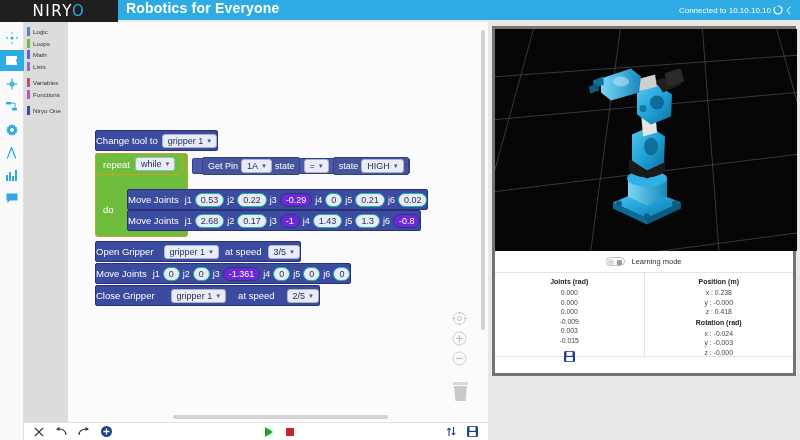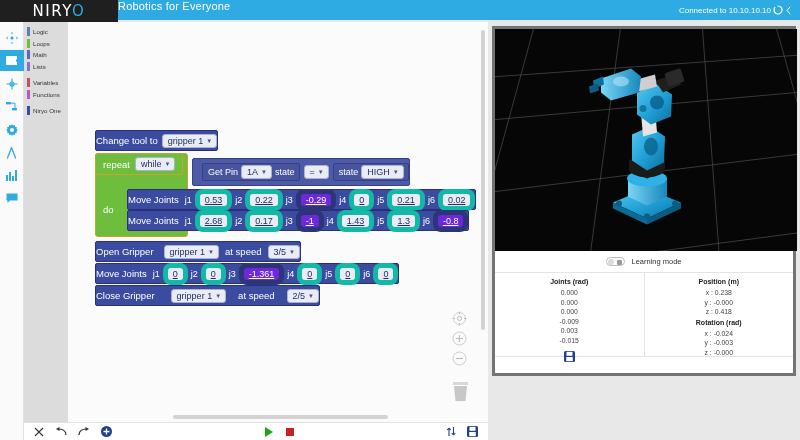--- a/index.html
+++ b/index.html
@@ -18,22 +18,22 @@
   .logo-blk {
     width: 118px; height: 22px; background: #1f1f1f;
     display: flex; align-items: center; justify-content: center;
   }
   .logo-txt {
     color: #ffffff; font-size: 15px; letter-spacing: 1.5px;
     font-weight: 400; font-family: "DejaVu Sans", sans-serif;
   }
   .logo-txt .dim { color: #2eabe2; }
   .tagline {
-    color: #ffffff; font-size: 11px; 
-    font-weight: normal; letter-spacing: .2px;
+    color: #ffffff; font-size: 14px; margin-left: 8px;
+    font-weight: bold; letter-spacing: .2px;
   }
   .topbar-right {
     margin-left: auto; display: flex; align-items: center;
     gap: 2px; padding-right: 8px;
   }
   .conn-txt { color: #ffffff; font-size: 8px; }
   .spin-ico, .chev-ico { display: flex; align-items: center; }
 
   
   .rail {
@@ -93,21 +93,21 @@
   .dd {
     background: #e9ecf5; color: #1c2a5e; border-radius: 3px;
     padding: 1px 4px 1px 5px; font-size: 9px;
     display: inline-flex; align-items: center; gap: 3px;
     border: 1px solid #aab2cc;
   }
   .dd .car { font-size: 6px; color: #4a5480; }
   .dd-plain { background: #edeff6; border: 1px solid #b6bdd2; }
   .num {
     background: #e9ecf5; color: #1c2a5e; border-radius: 8px;
-    padding: 1px 5px; font-size: 9px; border: 5px solid #14b8a6; text-decoration: underline;
+    padding: 1px 5px; font-size: 9px; border: 1px solid #14b8a6;
   }
   .num.neg { background: #6d28d9; color: #ffffff; border-color: #2c3578; }
   .jlbl { font-size: 9px; color: #ffffff; }
 
   
   .repeat-wrap {
     position: absolute; left: 95px; top: 131px;
     width: 93px; height: 84px;
     background: #6fbd3d; border: 1px solid #c9a227; border-radius: 3px;
   }
@@ -308,21 +308,21 @@
     <div class="repeat-top" style="left:27px; top:131px;">
       <span>repeat</span>
       <span class="dd">
           <span>while</span>
           <span class="car">▼</span>
         </span>
     </div>
     <div class="do-lbl" style="left:35px; top:182px;">do</div>
 
     <div class="blk" style="left:124px; top:136px;">
-      <div class="blk-body c-logicblue" style="height:28px; padding-left:9px;">
+      <div class="blk-body c-logicblue" style="height:16px; padding-left:9px;">
         <span class="dd-plain dd" style="background:#46549e; border-color:#36408a; color:#ffffff; border-radius:2px;">
           <span>Get Pin</span>
           <span class="dd">
               <span>1A</span>
               <span class="car">▼</span>
             </span>
           <span>state</span>
         </span>
         <span class="dd">
             <span>=</span>

